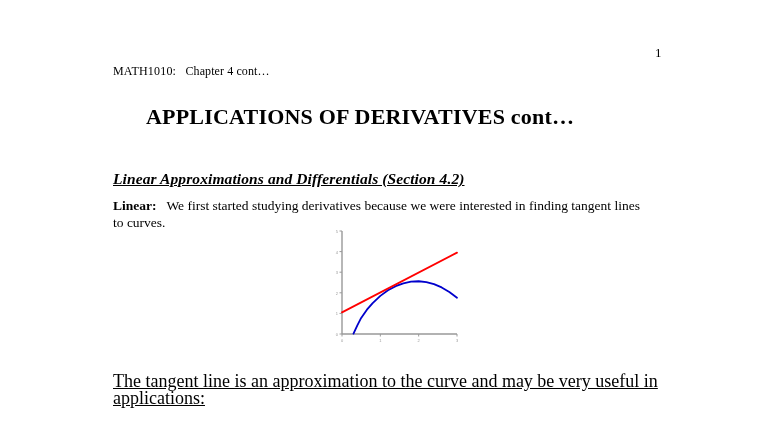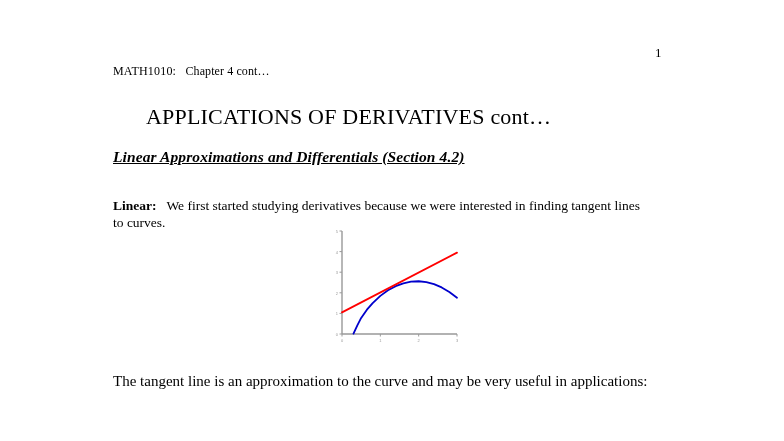--- a/index.html
+++ b/index.html
@@ -33,27 +33,27 @@
     white-space: nowrap;
   }
   .course-line .course-code {
     letter-spacing: 0.2px;
   }
   .doc-title {
     position: absolute;
     top: 104px;
     left: 146px;
     font-size: 22px;
-    font-weight: normal;
+    font-weight: bold;
     letter-spacing: 0.2px;
     white-space: nowrap;
   }
   .section-heading {
     position: absolute;
-    top: 148px;
+    top: 170px;
     left: 113px;
     font-size: 15.5px;
     font-weight: bold;
     font-style: italic;
     text-decoration: underline;
     letter-spacing: 0.1px;
     white-space: nowrap;
   }
   .recall-block {
     position: absolute;
@@ -74,22 +74,23 @@
     height: 120px;
   }
   .chart-wrap svg {
     display: block;
   }
   .closing-block {
     position: absolute;
     top: 373px;
     left: 113px;
     width: 580px;
-    font-size: 15px;
+    font-size: 18px;
     line-height: 17px;
+    text-decoration: underline;
   }
   .bullet-list {
     margin: 0;
     padding: 0;
     list-style: none;
   }
   .bullet-list li {
     position: relative;
     padding-left: 46px;
     line-height: 19px;

